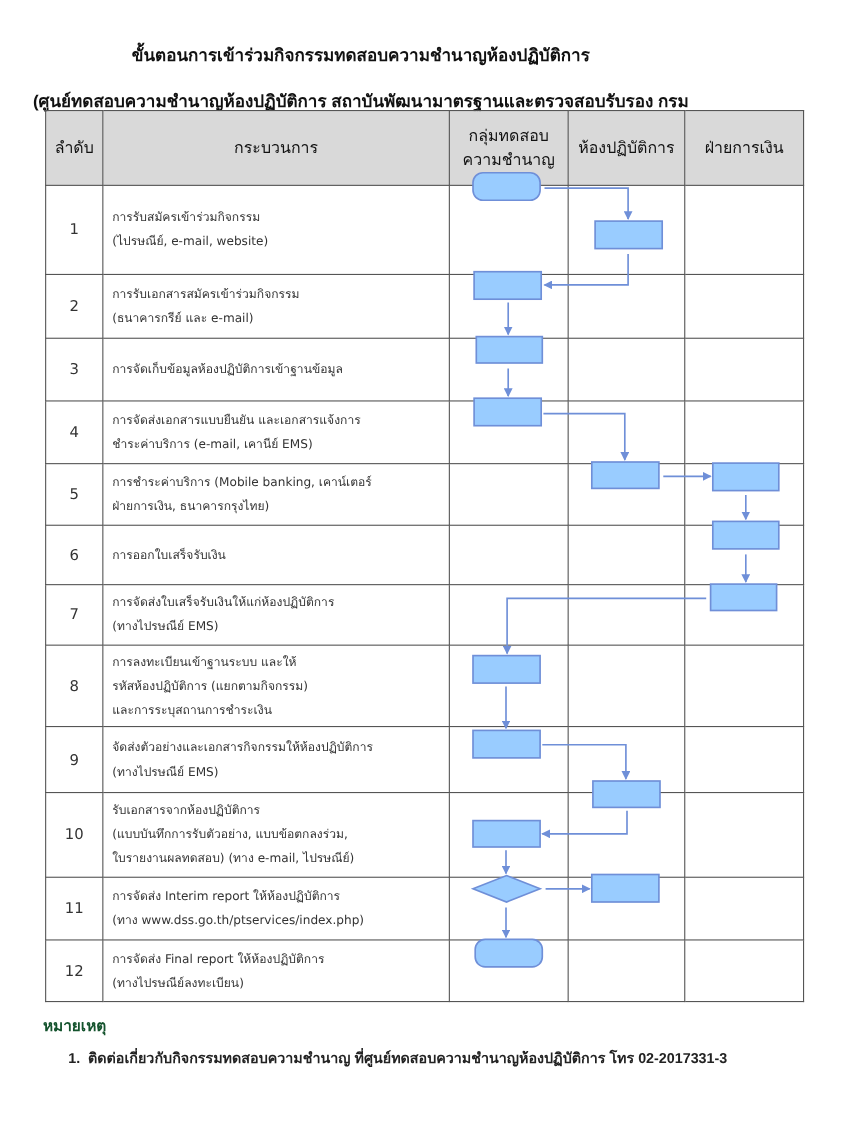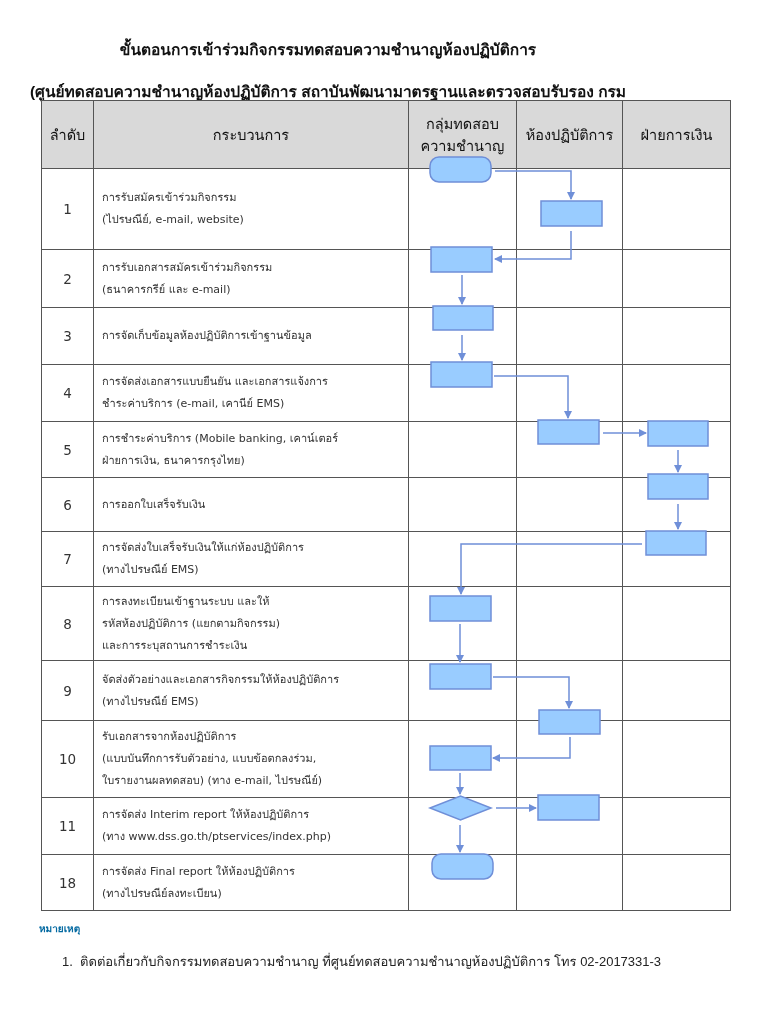--- a/index.html
+++ b/index.html
@@ -12,24 +12,24 @@
   table.flow { position: absolute; left: 41px; top: 100px; border-collapse: collapse;
                table-layout: fixed; }
   table.flow td, table.flow th { border: 1.5px solid #555; padding: 0; }
   table.flow th { background: #d9d9d9; font-weight: normal; font-size: 14.5px; color: #111;
                   text-align: center; line-height: 22px; font-family: "Liberation Sans", sans-serif; }
   td.num { text-align: center; font-size: 13.5px; color: #333; }
   td.proc { font-size: 11px; color: #333; padding-left: 8px !important; line-height: 22px;
             vertical-align: middle; }
   .proc span { display: block; white-space: nowrap; }
   svg.overlay { position: absolute; left: 0; top: 0; pointer-events: none; }
-  .notes-h { position: absolute; left: 39px; top: 921px; font-weight: bold; font-size: 10px;
-             font-family: "Liberation Sans", sans-serif; color: #0369a1; }
+  .notes-h { position: absolute; left: 39px; top: 921px; font-weight: bold; font-size: 14px;
+             font-family: "Liberation Sans", sans-serif; color: #14532d; }
   .notes { position: absolute; left: 62px; top: 949px; font-size: 13px; color: #222;
-           font-family: "Liberation Sans", sans-serif; margin: 0; padding: 0; list-style: none; }
+           font-family: "Liberation Sans", sans-serif; margin: 0; padding: 0; list-style: none; font-weight: bold; }
   .notes li { height: 25px; line-height: 25px; white-space: nowrap; }
   .notes li .n { display: inline-block; width: 18px; }
 </style>
 </head>
 <body>
 
 <div class="title l1">ขั้นตอนการเข้าร่วมกิจกรรมทดสอบความชำนาญห้องปฏิบัติการ</div>
 <div class="title l2">(ศูนย์ทดสอบความชำนาญห้องปฏิบัติการ สถาบันพัฒนามาตรฐานและตรวจสอบรับรอง กรมวิทยาศาสตร์บริการ)</div>
 
 <table class="flow">
@@ -157,21 +157,21 @@
       <td class="num">11</td>
       <td class="proc">
           <span>การจัดส่ง Interim report ให้ห้องปฏิบัติการ</span>
           <span>(ทาง www.dss.go.th/ptservices/index.php)</span>
         </td>
       <td></td>
         <td></td>
         <td></td>
     </tr>
     <tr style="height:56px">
-      <td class="num">18</td>
+      <td class="num">12</td>
       <td class="proc">
           <span>การจัดส่ง Final report ให้ห้องปฏิบัติการ</span>
           <span>(ทางไปรษณีย์ลงทะเบียน)</span>
         </td>
       <td></td>
         <td></td>
         <td></td>
     </tr>
   </tbody>
 </table>

